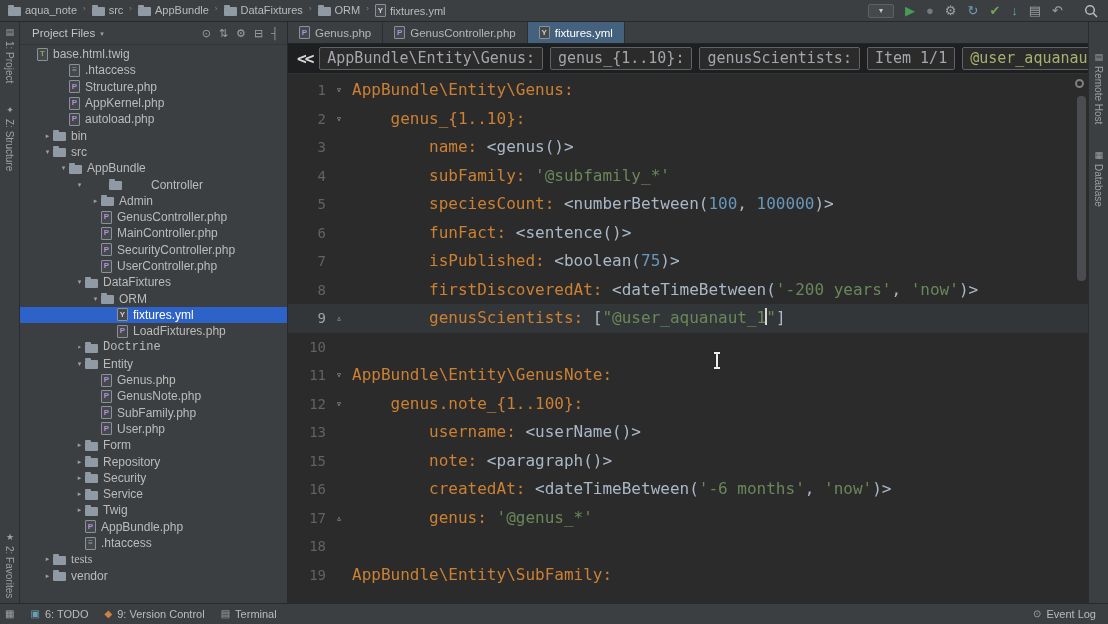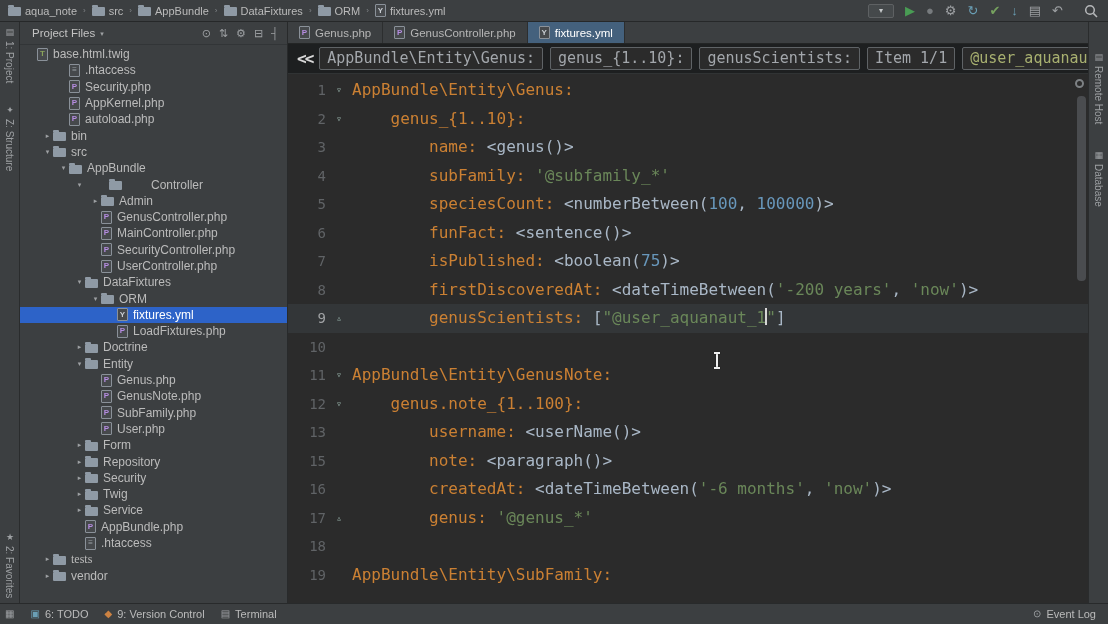--- a/index.html
+++ b/index.html
@@ -2,21 +2,21 @@
 <html><head>
 <meta charset="utf-8">
 <style>
   * { margin:0; padding:0; box-sizing:border-box; }
   html,body { width:1108px; height:624px; overflow:hidden; }
   body { position:relative; background:#2b2b2b; font-family:"Liberation Sans", sans-serif; color:#bbbbbb; -webkit-font-smoothing:antialiased; }
 
   
   #top-toolbar { position:absolute; left:0; top:0; width:100%; height:22px; background:#3c3f41;
     border-bottom:1px solid #262829; display:flex; align-items:center; padding:0 10px 0 8px; z-index:6; }
-  #crumbs { display:flex; align-items:center; gap:3px; font-size:11px; color:#bbbbbb; white-space:nowrap; }
+  #crumbs { display:flex; align-items:flex-start; gap:3px; font-size:11px; color:#bbbbbb; white-space:nowrap; }
   .crumb { display:flex; align-items:center; gap:4px; cursor:default; }
   .crumb-sep { color:#808588; font-size:8px; margin:0 3px; }
   #top-actions { margin-left:auto; display:flex; align-items:center; gap:11px; }
   .action { font-size:13px; line-height:1; color:#9da0a3; cursor:default; }
   .combo { width:26px; height:14px; border:1px solid #5e6163; background:#45494b; border-radius:2px;
     display:flex; align-items:center; justify-content:center; font-size:8px; color:#c5c8ca; }
   .search-svg { margin-left:10px; display:block; }
 
   
   .stripe { position:absolute; top:22px; bottom:21px; width:20px; background:#3c3f41; z-index:5;
@@ -197,21 +197,21 @@
         <span class="file-icon">
           <span class="file-letter" style="color: rgb(154, 160, 166);">≡</span>
         </span>
         <span class="tree-label">.htaccess</span>
       </div>
       <div class="tree-row" style="padding-left: 38px;">
         <span class="arrow"></span>
         <span class="file-icon">
           <span class="file-letter" style="color: rgb(180, 140, 224);">P</span>
         </span>
-        <span class="tree-label">Security.php</span>
+        <span class="tree-label">Structure.php</span>
       </div>
       <div class="tree-row" style="padding-left: 38px;">
         <span class="arrow"></span>
         <span class="file-icon">
           <span class="file-letter" style="color: rgb(180, 140, 224);">P</span>
         </span>
         <span class="tree-label">AppKernel.php</span>
       </div>
       <div class="tree-row" style="padding-left: 38px;">
         <span class="arrow"></span>
@@ -290,21 +290,21 @@
         </span>
         <span class="tree-label">fixtures.yml</span>
       </div>
       <div class="tree-row" style="padding-left: 86px;">
         <span class="arrow"></span>
         <span class="file-icon">
           <span class="file-letter" style="color: rgb(180, 140, 224);">P</span>
         </span>
         <span class="tree-label">LoadFixtures.php</span>
       </div>
-      <div class="tree-row" style="padding-left: 54px;">
+      <div class="tree-row" style="padding-left: 54px; font-family: Liberation Mono, monospace;">
         <span class="arrow">▸</span>
         <span class="folder-icon"></span>
         <span class="tree-label">Doctrine</span>
       </div>
       <div class="tree-row" style="padding-left: 54px;">
         <span class="arrow">▾</span>
         <span class="folder-icon"></span>
         <span class="tree-label">Entity</span>
       </div>
       <div class="tree-row" style="padding-left: 70px;">
@@ -346,26 +346,26 @@
         <span class="tree-label">Repository</span>
       </div>
       <div class="tree-row" style="padding-left: 54px;">
         <span class="arrow">▸</span>
         <span class="folder-icon"></span>
         <span class="tree-label">Security</span>
       </div>
       <div class="tree-row" style="padding-left: 54px;">
         <span class="arrow">▸</span>
         <span class="folder-icon"></span>
+        <span class="tree-label">Service</span>
+      </div>
+      <div class="tree-row" style="padding-left: 54px;">
+        <span class="arrow">▸</span>
+        <span class="folder-icon"></span>
         <span class="tree-label">Twig</span>
-      </div>
-      <div class="tree-row" style="padding-left: 54px;">
-        <span class="arrow">▸</span>
-        <span class="folder-icon"></span>
-        <span class="tree-label">Service</span>
       </div>
       <div class="tree-row" style="padding-left: 54px;">
         <span class="arrow"></span>
         <span class="file-icon">
           <span class="file-letter" style="color: rgb(180, 140, 224);">P</span>
         </span>
         <span class="tree-label">AppBundle.php</span>
       </div>
       <div class="tree-row" style="padding-left: 54px;">
         <span class="arrow"></span>

